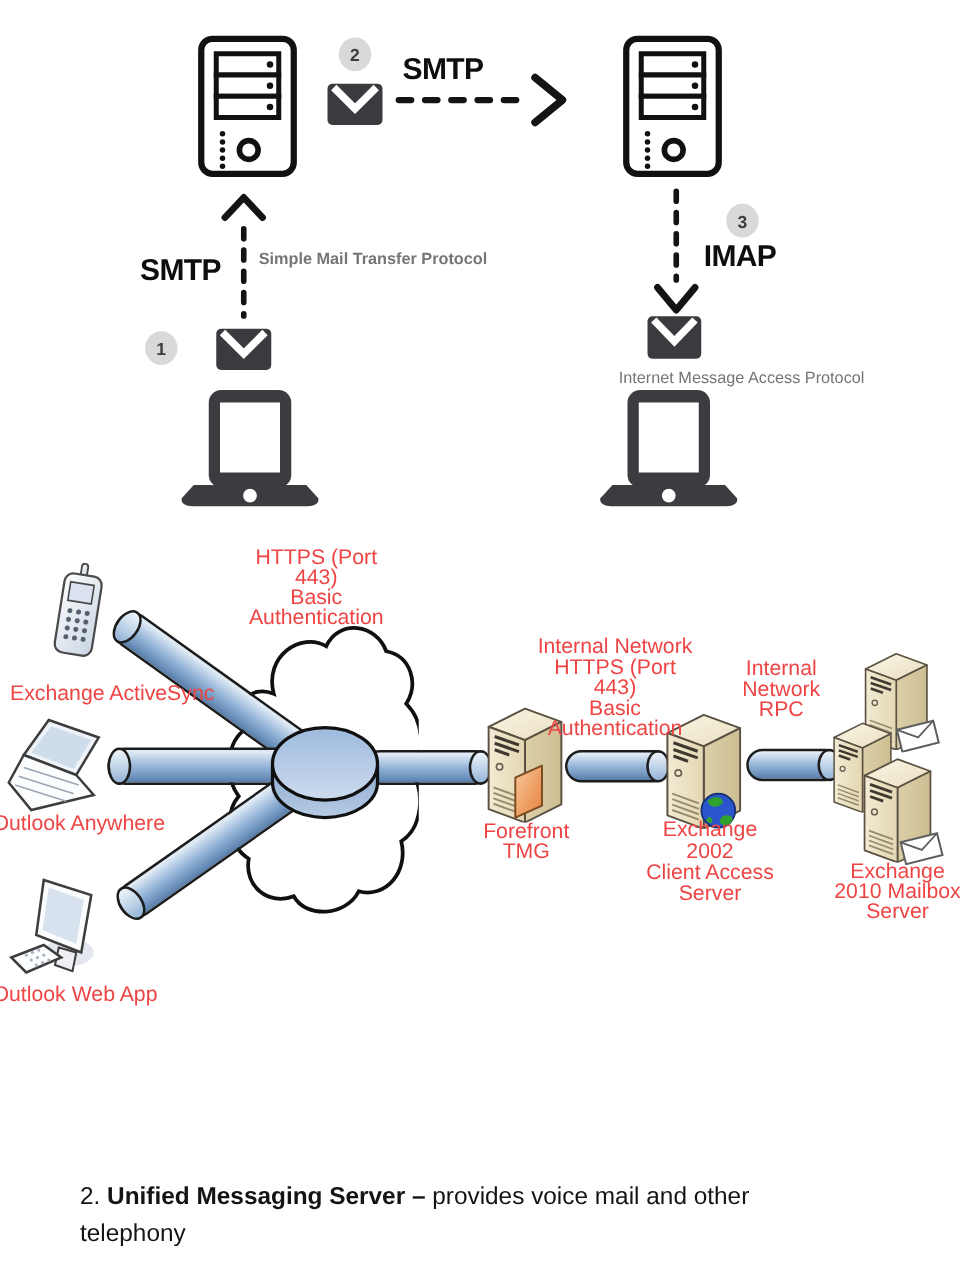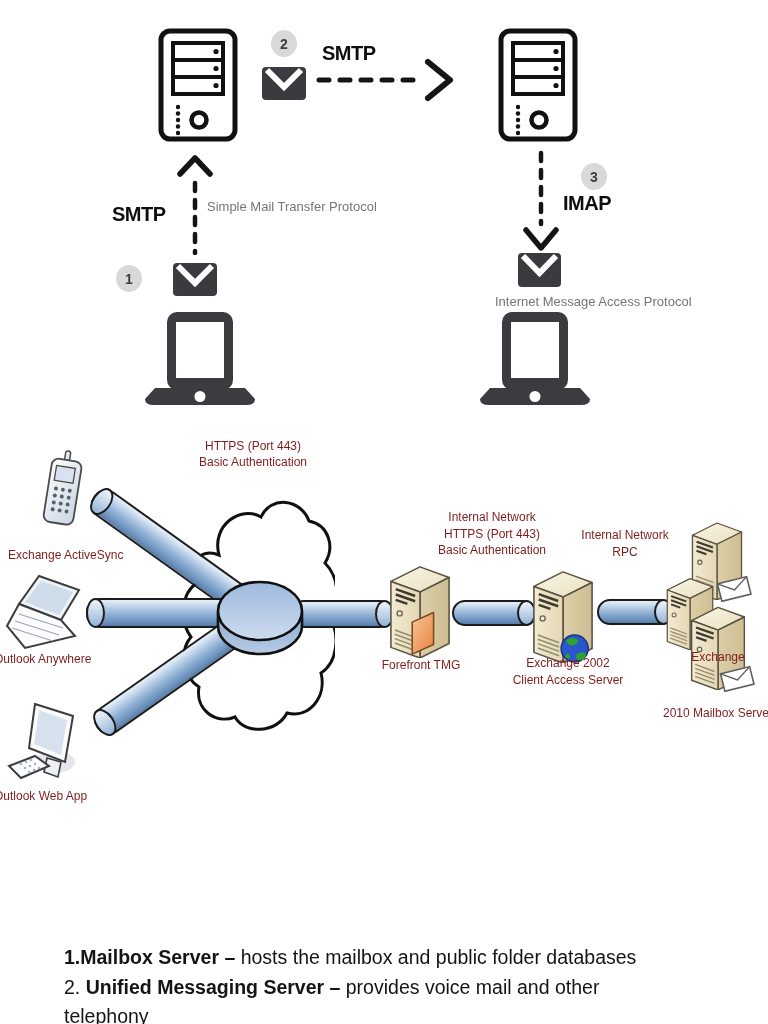--- a/index.html
+++ b/index.html
@@ -1,21 +1,21 @@
 <!DOCTYPE html>
 <html><head>
 <meta charset="utf-8">
 <style>
   html,body{margin:0;padding:0;}
   body{width:768px;height:1024px;position:relative;background:#ffffff;
        font-family:"Liberation Sans","DejaVu Sans",sans-serif;overflow:hidden;}
   .abs{position:absolute;}
-  .lbl{position:absolute;font-size:12px;color:#7f1d1d;line-height:16px;white-space:nowrap;z-index:6;}
+  .lbl{position:absolute;font-size:17px;color:#ef4444;line-height:16px;white-space:nowrap;z-index:6;}
   .lbl.center{text-align:center;white-space:normal;}
-  .big-proto{position:absolute;font-size:20px;font-weight:bold;color:#0e0e0e;letter-spacing:-0.5px;z-index:6;}
+  .big-proto{position:absolute;font-size:24px;font-weight:bold;color:#0e0e0e;letter-spacing:-0.5px;z-index:6;}
   .sub-proto{position:absolute;font-size:13px;color:#757575;z-index:6;white-space:nowrap;}
   .badge{position:absolute;width:26px;height:27px;border-radius:50%;background:#d9d9d9;
          color:#3d3d3d;font-size:14px;font-weight:bold;display:flex;align-items:center;justify-content:center;z-index:7;}
   .tube{position:absolute;height:26px;border:2px solid #1c1c1c;border-radius:14px;z-index:2;
         background:linear-gradient(to bottom,#dfeaf5 6%,#b7cde6 30%,#8fb0d4 55%,#6a90bb 85%,#587ca6 100%);}
   .tube .cap{position:absolute;top:-2px;bottom:-2px;width:15px;border:2px solid #1c1c1c;border-radius:50%;
         background:linear-gradient(to bottom,#eef4fa,#b9cfe6 60%,#93b2d4);}
   .tube .cap.right{right:-2px;}
   .tube .cap.left{left:-2px;}
   .notes{position:absolute;left:64px;top:943px;width:620px;font-size:19.5px;line-height:29.5px;color:#141414;z-index:6;}
@@ -141,21 +141,21 @@
   <rect x="1" y="1" width="44" height="33" rx="4" fill="#3b3b3f"></rect>
   <path d="M6,4 L23,21 L40,4" fill="none" stroke="#fff" stroke-width="6"></path>
 </svg>
 <svg class="abs" style="left:517px;top:252px;z-index:5" width="45" height="36" viewBox="0 0 45 36">
   <rect x="1" y="1" width="43" height="34" rx="4" fill="#3b3b3f"></rect>
   <path d="M6,4 L22.5,21 L39,4" fill="none" stroke="#fff" stroke-width="6"></path>
 </svg>
 
 <div class="big-proto" style="left:322px;top:42px;">SMTP</div>
 <div class="big-proto" style="left:112px;top:203px;">SMTP</div>
-<div class="sub-proto" style="left:207px;top:199px;">Simple Mail Transfer Protocol</div>
+<div class="sub-proto" style="left:207px;top:199px;font-weight:bold;">Simple Mail Transfer Protocol</div>
 <div class="big-proto" style="left:563px;top:192px;">IMAP</div>
 <div class="sub-proto" style="left:495px;top:294px;width:222px;text-align:left;">Internet Message Access Protocol</div>
 
 <svg class="abs" style="left:316px;top:58px;z-index:4" width="145" height="44" viewBox="0 0 145 44">
   <line x1="3" y1="22" x2="108" y2="22" stroke="#141414" stroke-width="5" stroke-dasharray="10 11" stroke-linecap="round"></line>
   <path d="M112,4 L134,22 L112,40" fill="none" stroke="#141414" stroke-width="6" stroke-linecap="round" stroke-linejoin="round"></path>
 </svg>
 <svg class="abs" style="left:175px;top:153px;z-index:4" width="40" height="102" viewBox="0 0 40 102">
   <path d="M5,21 L20,5 L35,21" fill="none" stroke="#141414" stroke-width="5.5" stroke-linecap="round" stroke-linejoin="round"></path>
   <line x1="20" y1="30" x2="20" y2="100" stroke="#141414" stroke-width="4.5" stroke-dasharray="8 9" stroke-linecap="round"></line>
@@ -299,20 +299,19 @@
   <span style="display:block">RPC</span>
 </div>
 
 <svg class="abs" style="left:660px;top:512px;z-index:4" width="108" height="180" viewBox="0 0 108 180">
   <use href="#sym-tower" x="30" y="6" width="54" height="82"></use>
   <use href="#sym-env-white" x="56" y="62" width="36" height="28"></use>
   <use href="#sym-tower" x="5" y="62" width="50" height="76"></use>
   <use href="#sym-tower" x="29" y="90" width="58" height="88"></use>
   <use href="#sym-env-white" x="58" y="152" width="38" height="28"></use>
 </svg>
-<div class="lbl center" style="left:668px;top:649px;width:100px;">Exchange</div>
+<div class="lbl center" style="left:668px;top:689px;width:100px;">Exchange</div>
 <div class="lbl center" style="left:656px;top:705px;width:124px;">2010 Mailbox Server</div>
 
 <div class="notes">
-  <div><b>1.Mailbox Server –</b><span> hosts the mailbox and public folder databases</span></div>
   <div><span>2. </span><b>Unified Messaging Server –</b><span> provides voice mail and other telephony</span></div>
 
 </div>
 
 </body></html>

